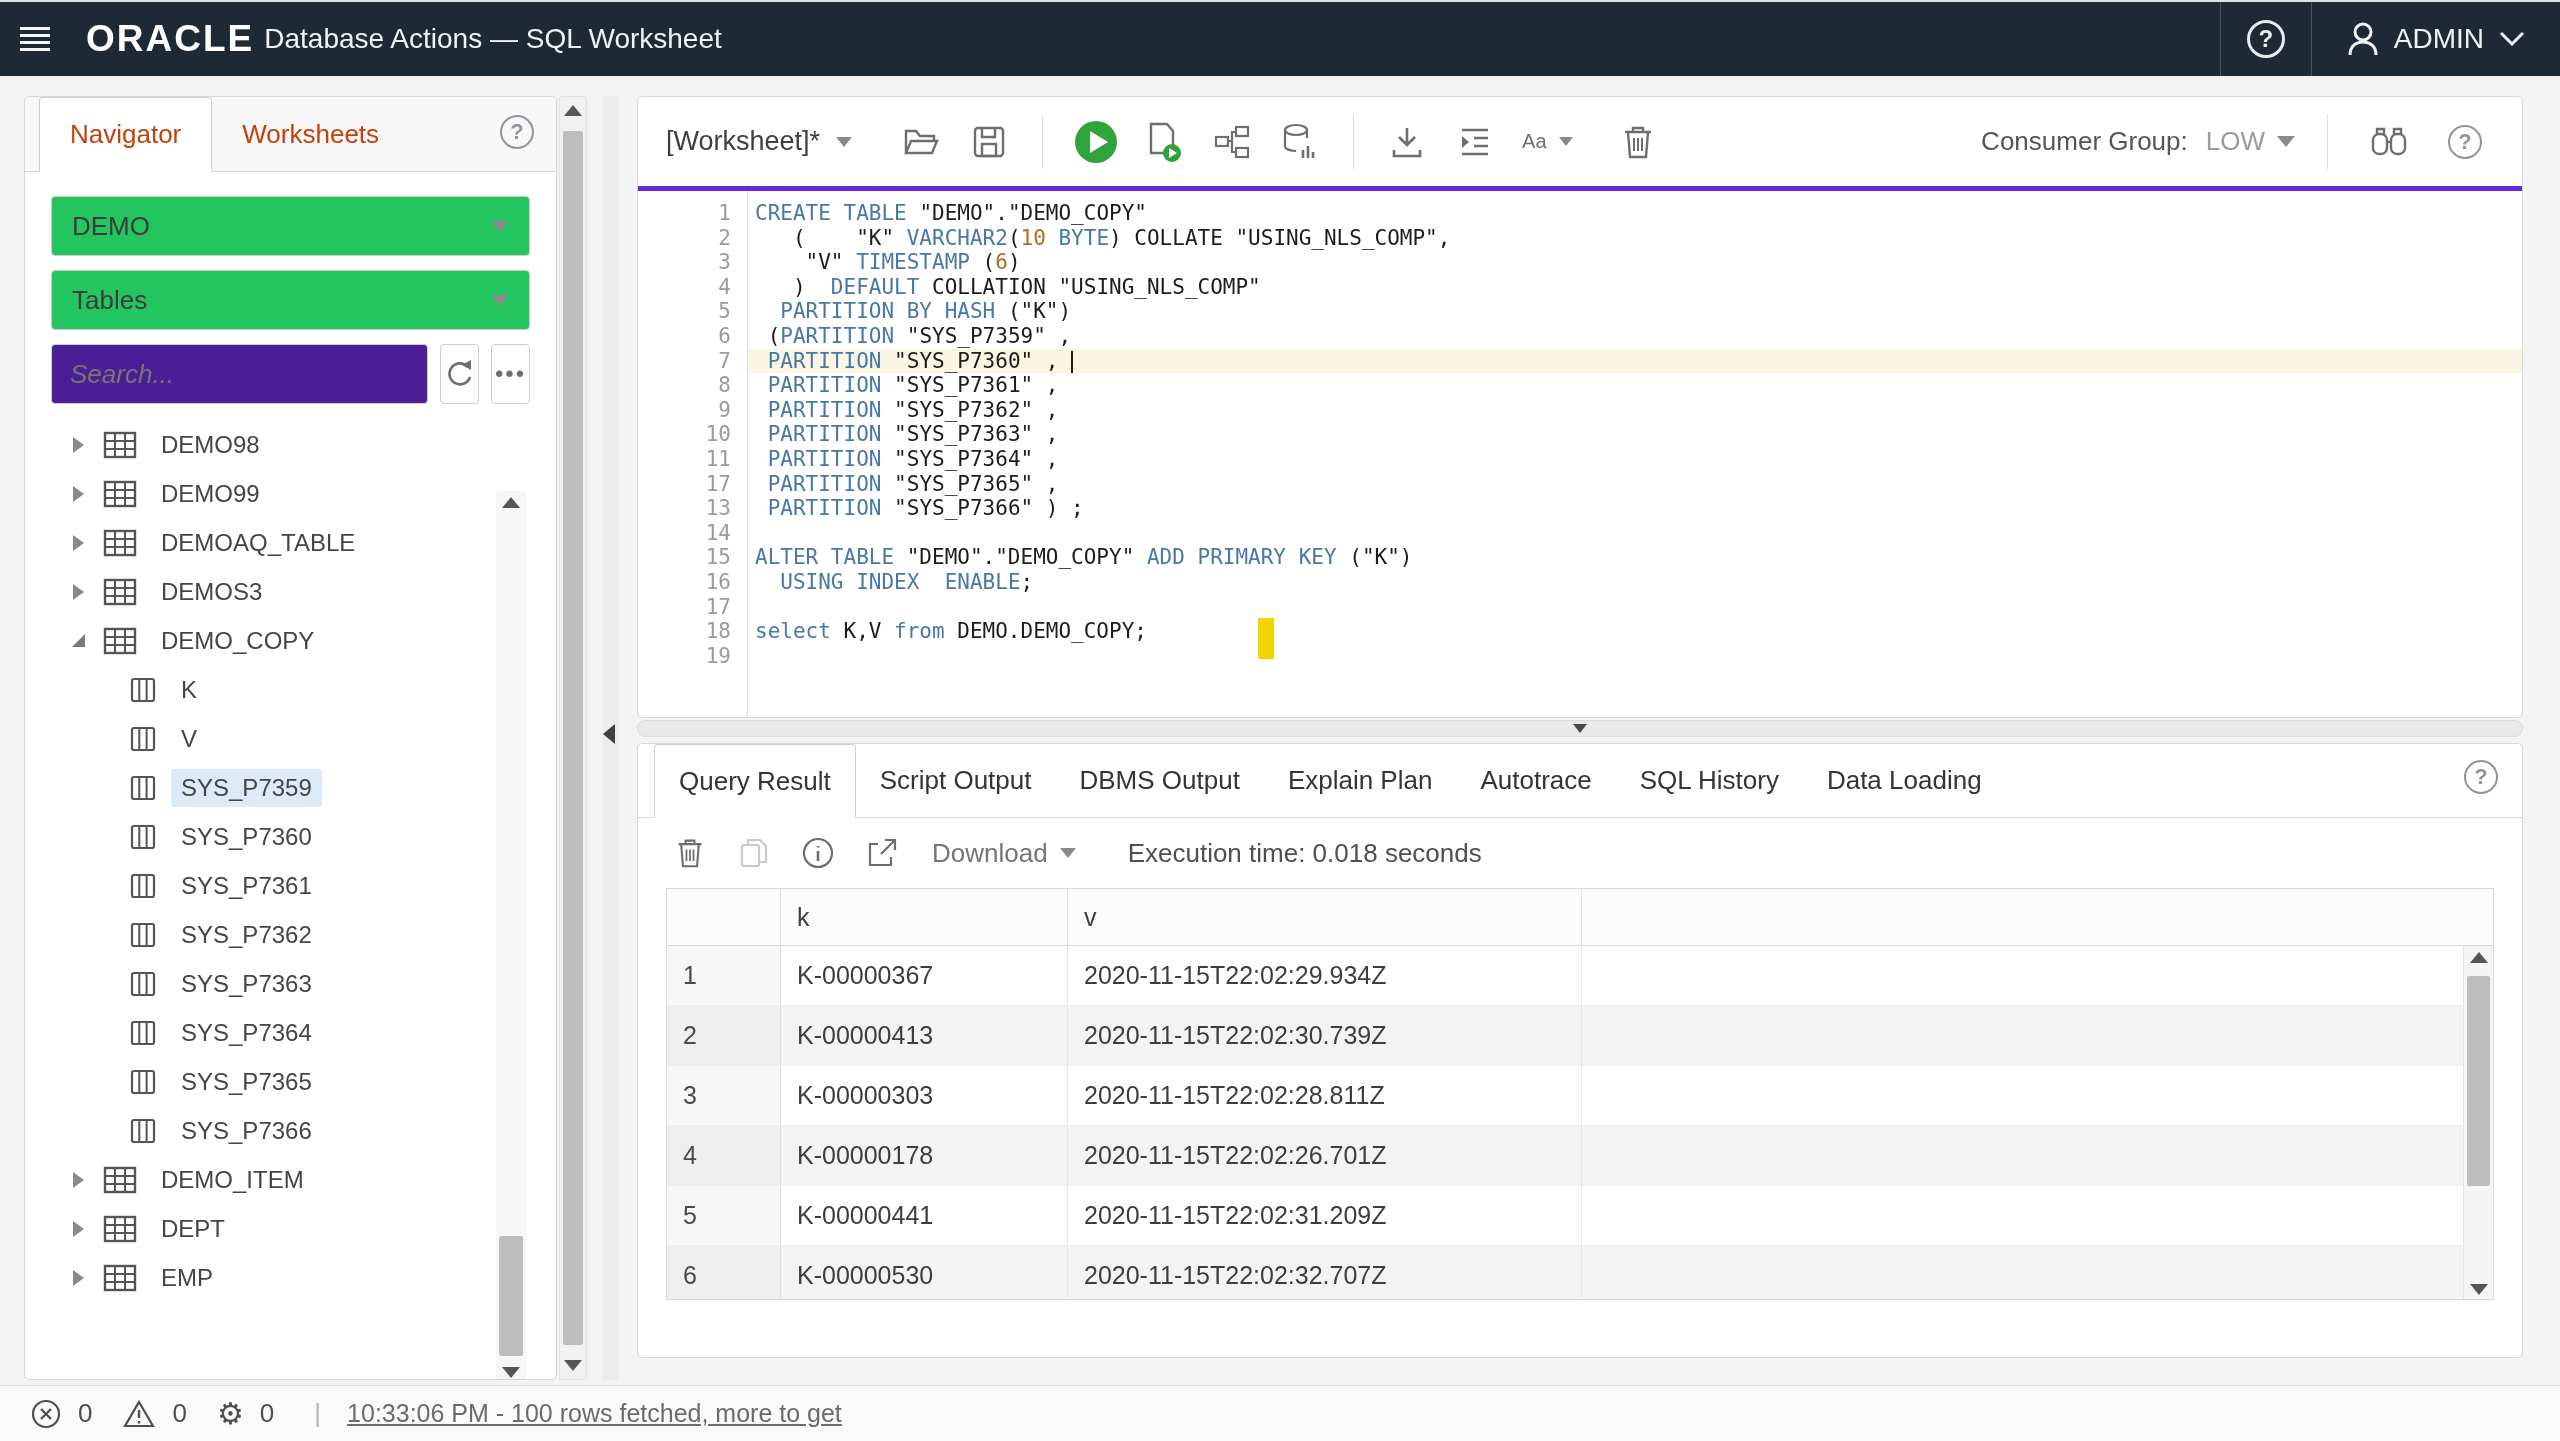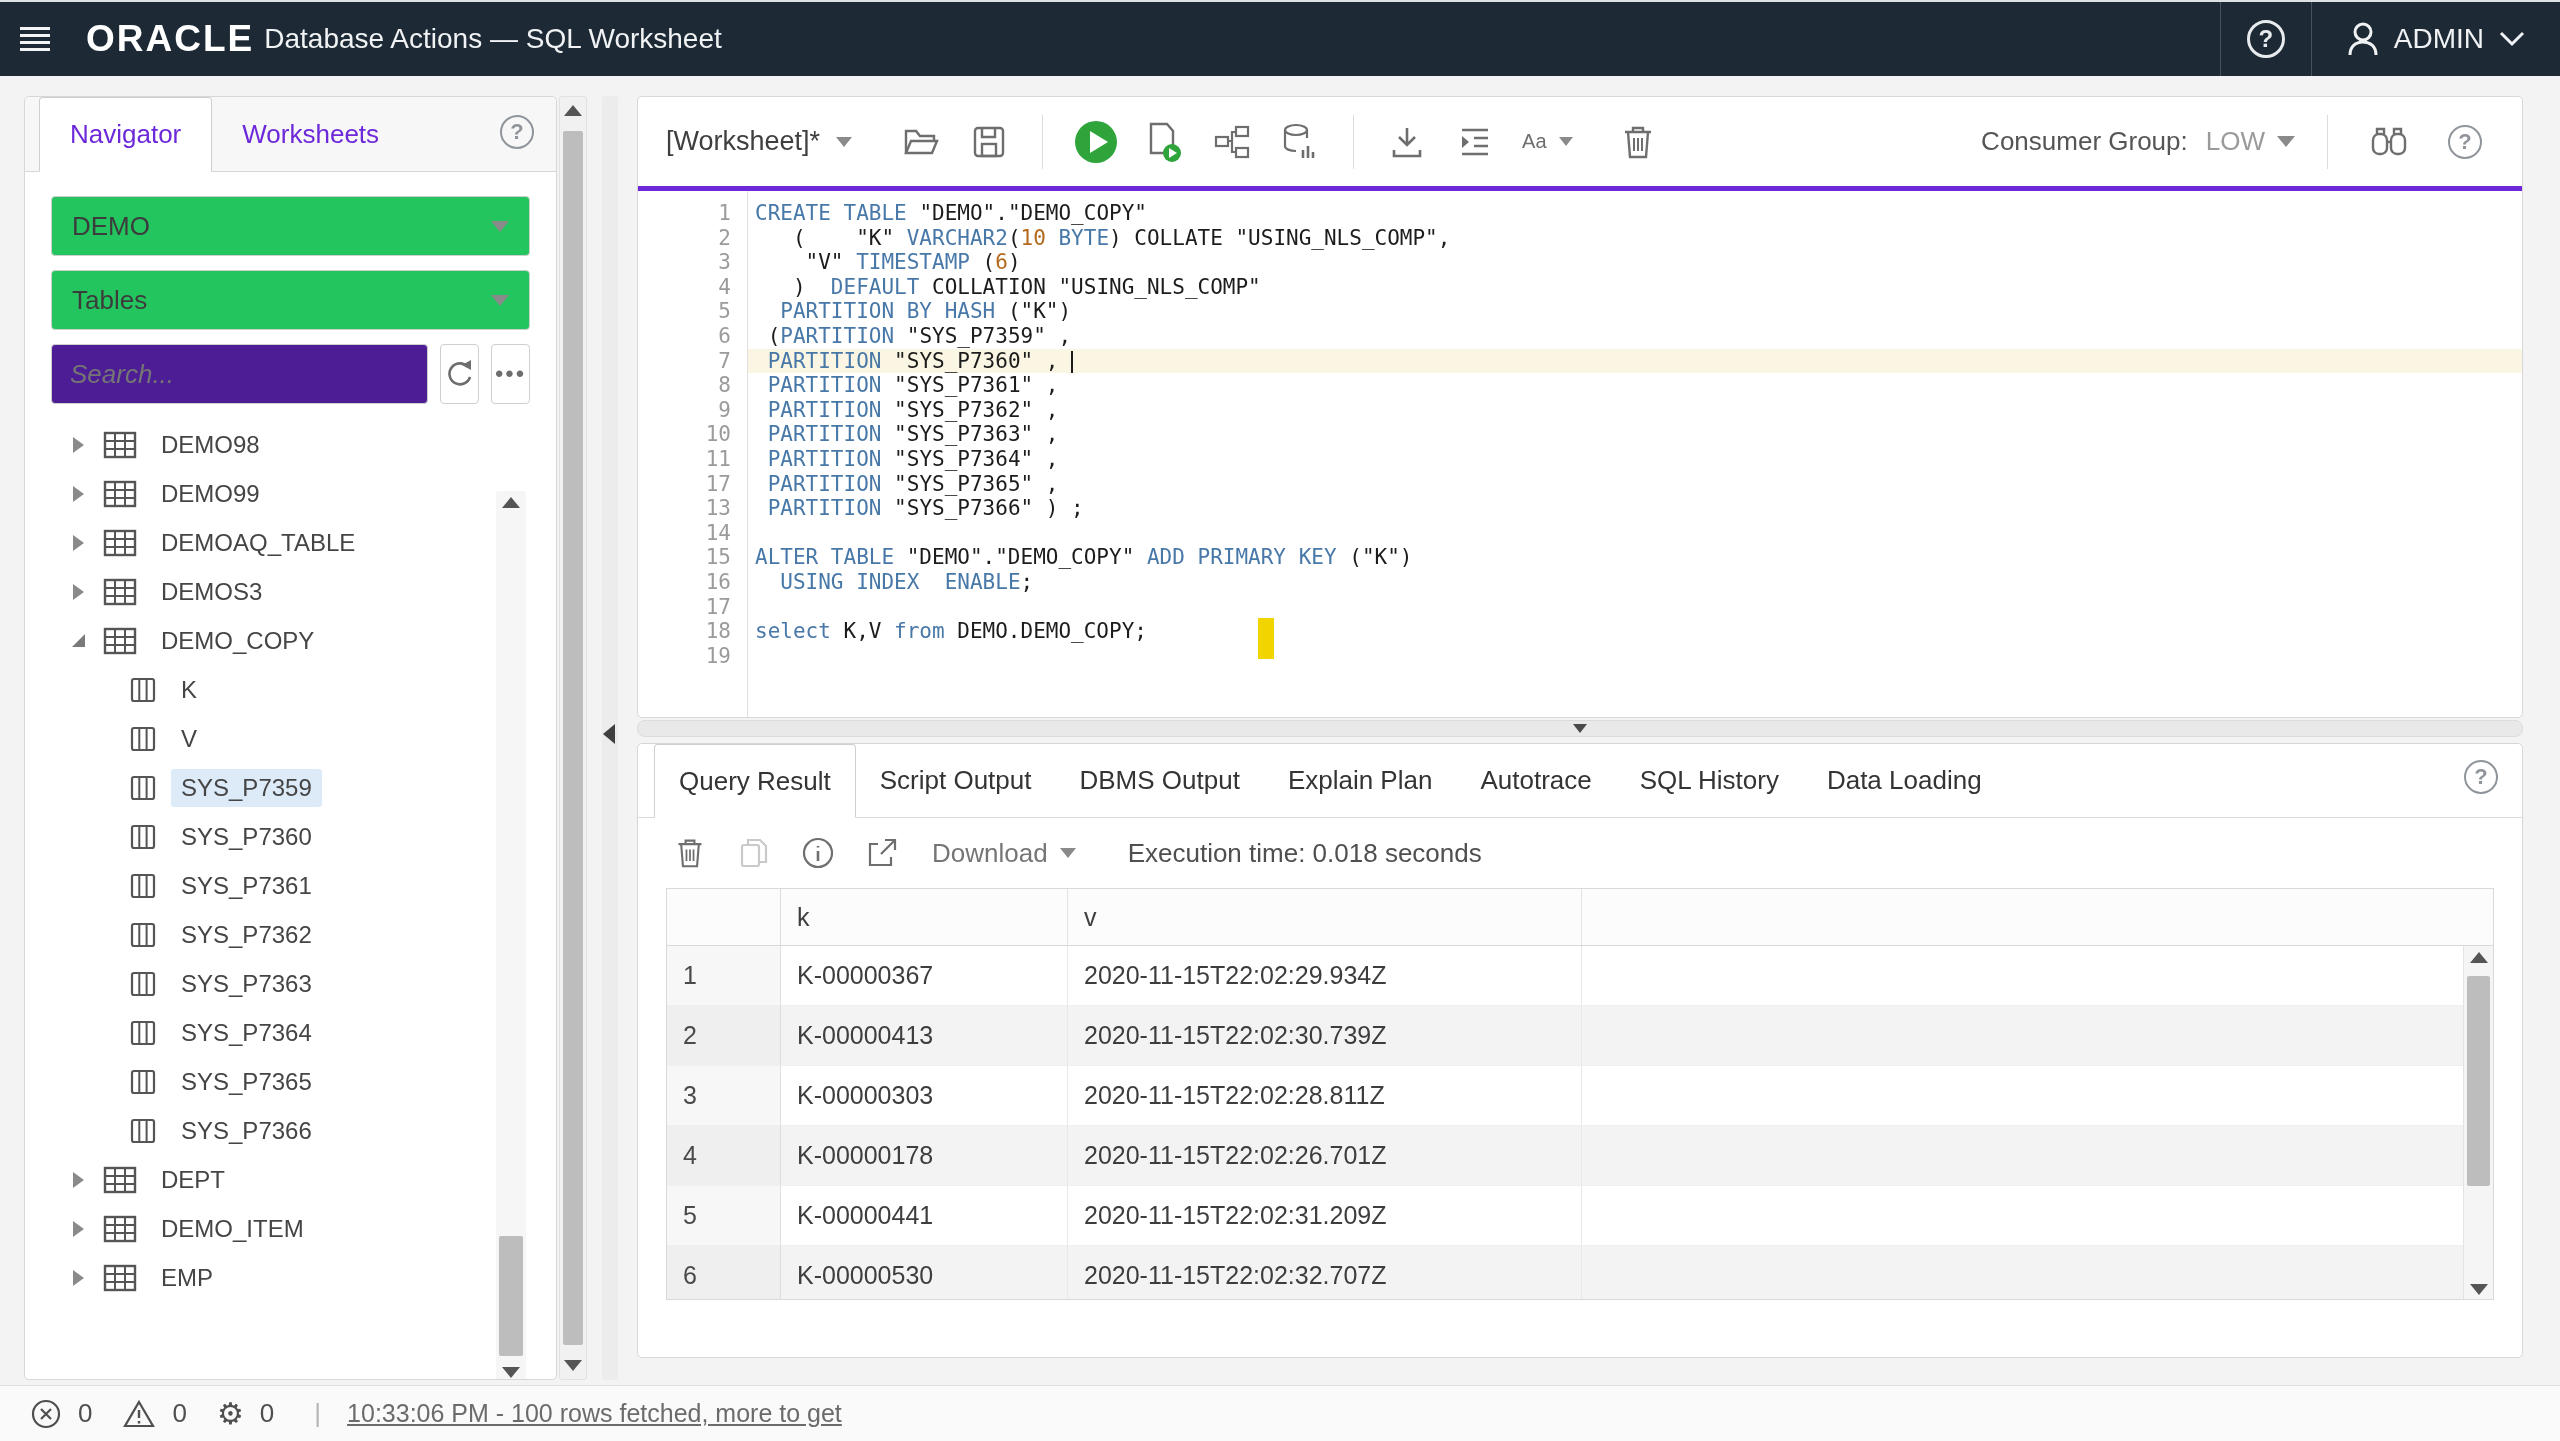--- a/index.html
+++ b/index.html
@@ -20,21 +20,21 @@
   .topbar-right{margin-left:auto;display:flex;align-items:center;height:100%;}
   .tb-divider{width:1px;height:100%;background:#46535e;}
   .tb-btn{display:flex;align-items:center;justify-content:center;height:100%;padding:0 26px;cursor:pointer;color:#e8ebee;}
   .help-ring{width:38px;height:38px;border:3px solid #e8ebee;border-radius:50%;display:flex;align-items:center;justify-content:center;font-size:24px;font-weight:700;color:#e8ebee;}
   .user-btn{display:flex;align-items:center;gap:14px;padding:0 34px;height:100%;cursor:pointer;color:#f0f2f4;font-size:28px;}
 
   
   .card{background:#fff;border:1px solid #d7d7d7;border-radius:5px;}
   .left-card{position:absolute;left:24px;top:96px;width:533px;height:1284px;display:flex;flex-direction:column;}
   .nav-tabbar{height:75px;background:#f7f7f7;border-bottom:1px solid #d7d7d7;display:flex;align-items:stretch;border-radius:5px 5px 0 0;position:relative;}
-  .nav-tab{display:flex;align-items:center;padding:0 30px;font-size:26px;color:#6d28d9;cursor:pointer;}
+  .nav-tab{display:flex;align-items:center;padding:0 30px;font-size:26px;color:#c2410c;cursor:pointer;}
   .nav-tab.active{background:#fff;border:1px solid #cscsc5;border:1px solid #cfcfcf;border-bottom:1px solid #fff;margin-bottom:-1px;margin-left:14px;border-radius:4px 4px 0 0;}
   .nav-help{position:absolute;right:22px;top:18px;width:34px;height:34px;border:2px solid #8f959b;border-radius:50%;color:#8f959b;font-size:22px;font-weight:700;display:flex;align-items:center;justify-content:center;}
   .nav-body{padding:24px 26px 0 26px;flex:1;position:relative;overflow:hidden;}
   .selectbox{height:60px;border:1px solid #cfcfcf;border-radius:4px;background:#22c55e;display:flex;align-items:center;padding:0 20px;font-size:26px;color:#3c3c3c;margin-bottom:14px;cursor:pointer;position:relative;}
   .caret-down{width:0;height:0;border-left:9px solid transparent;border-right:9px solid transparent;border-top:11px solid #8a8a8a;margin-left:auto;}
   .search-row{display:flex;gap:12px;margin-bottom:16px;}
   .search-input{flex:1;height:60px;border:1px solid #cfcfcf;border-radius:4px;padding:0 18px;font-size:26px;font-style:italic;color:#9a9a9a;font-family:"Liberation Sans",sans-serif;background:#4c1d95;}
   .sq-btn{width:62px;height:60px;border:1px solid #cfcfcf;border-radius:4px;background:#fff;display:flex;align-items:center;justify-content:center;cursor:pointer;color:#6e6e6e;font-size:24px;letter-spacing:2px;}
 
   
@@ -349,35 +349,35 @@
             <svg width="15" height="20" viewBox="0 0 15 20">
               <polygon points="2,2 2,18 13,10" fill="#8a8a8a"></polygon>
             </svg>
           </span>
           <span class="tree-icon">
             <svg width="34" height="28" viewBox="0 0 34 28">
               <rect x="2" y="2" width="30" height="24" fill="none" stroke="#555" stroke-width="2.4"></rect>
               <path d="M2 10 h30 M2 18 h30 M12 2 v24 M22 2 v24" stroke="#555" stroke-width="2"></path>
             </svg>
           </span>
-          <span class="tree-label">DEPT</span>
+          <span class="tree-label">DEMO_ITEM</span>
         </div>
         <div class="tree-row">
           <span class="tree-caret">
             <svg width="15" height="20" viewBox="0 0 15 20">
               <polygon points="2,2 2,18 13,10" fill="#8a8a8a"></polygon>
             </svg>
           </span>
           <span class="tree-icon">
             <svg width="34" height="28" viewBox="0 0 34 28">
               <rect x="2" y="2" width="30" height="24" fill="none" stroke="#555" stroke-width="2.4"></rect>
               <path d="M2 10 h30 M2 18 h30 M12 2 v24 M22 2 v24" stroke="#555" stroke-width="2"></path>
             </svg>
           </span>
-          <span class="tree-label">DEMO_ITEM</span>
+          <span class="tree-label">DEPT</span>
         </div>
         <div class="tree-row">
           <span class="tree-caret">
             <svg width="15" height="20" viewBox="0 0 15 20">
               <polygon points="2,2 2,18 13,10" fill="#8a8a8a"></polygon>
             </svg>
           </span>
           <span class="tree-icon">
             <svg width="34" height="28" viewBox="0 0 34 28">
               <rect x="2" y="2" width="30" height="24" fill="none" stroke="#555" stroke-width="2.4"></rect>

